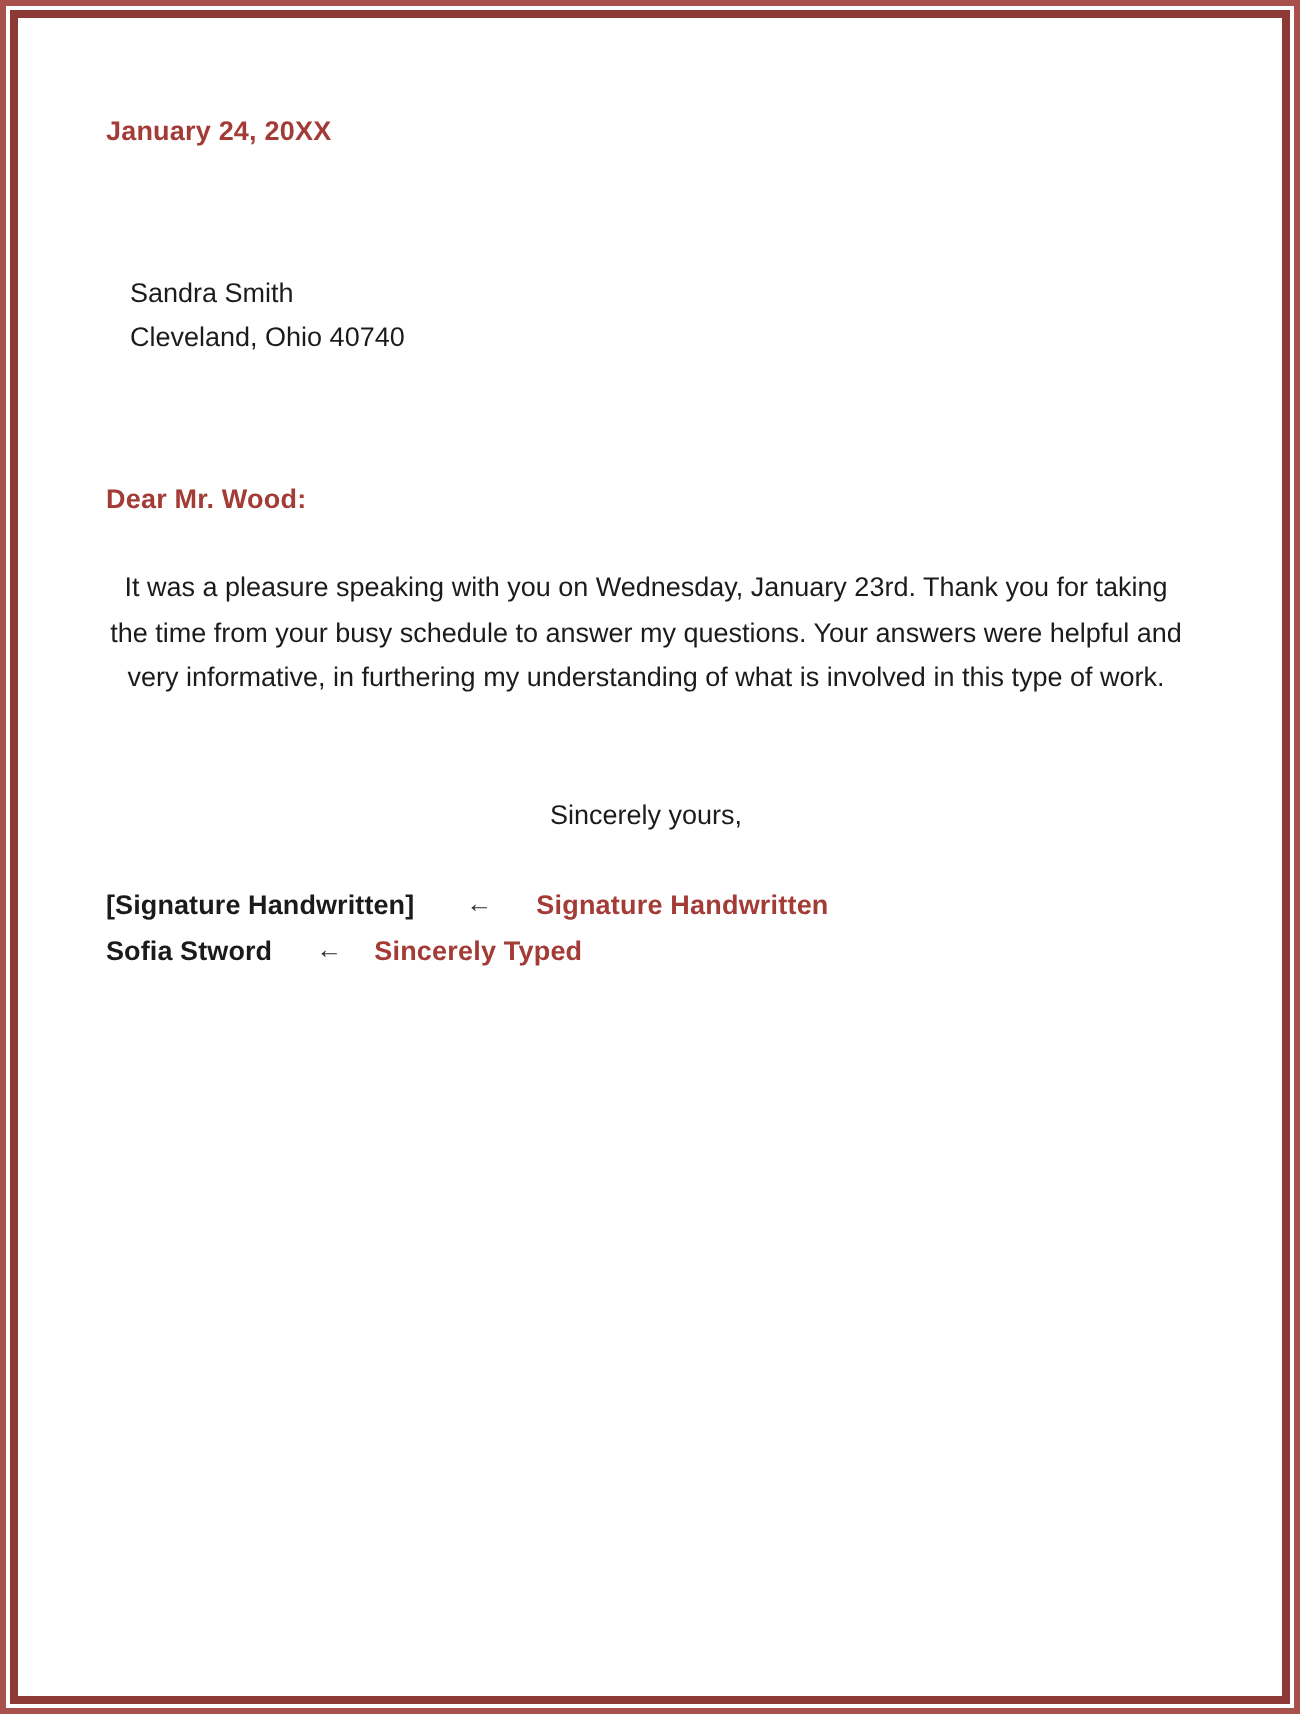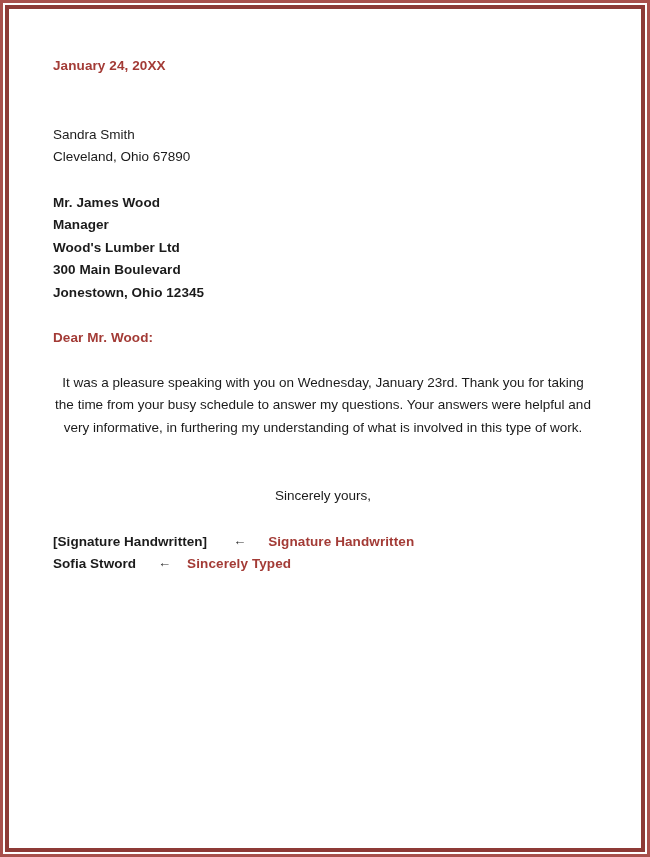--- a/index.html
+++ b/index.html
@@ -54,21 +54,21 @@
     font-weight: bold;
   }
 
   .date-line {
     font-size: 13.5px;
     letter-spacing: 0.1px;
     margin: 0;
   }
 
   .block {
-    margin: 0;
+    margin: 12px;
   }
 
   .addr-line {
     margin: 0;
     white-space: nowrap;
   }
 
   .recipient .addr-line {
     font-weight: bold;
     letter-spacing: 0.05px;
@@ -133,32 +133,25 @@
   <div class="page-inner">
     <div class="sheet">
       <div class="letter">
 
         <p class="date-line accent">January 24, 20XX</p>
 
         <div class="gap-date"></div>
 
         <div class="block sender">
           <p class="addr-line">Sandra Smith</p>
-          <p class="addr-line">Cleveland, Ohio 67890</p>
+          <p class="addr-line">Cleveland, Ohio 40740</p>
         </div>
 
         <div class="gap-sm"></div>
 
-        <div class="block recipient">
-          <p class="addr-line">Mr. James Wood</p>
-          <p class="addr-line">Manager</p>
-          <p class="addr-line">Wood's Lumber Ltd</p>
-          <p class="addr-line">300 Main Boulevard</p>
-          <p class="addr-line">Jonestown, Ohio 12345</p>
-        </div>
 
         <div class="gap-sm"></div>
 
         <p class="salutation accent">Dear Mr. Wood:</p>
 
         <div class="gap-md"></div>
 
         <p class="body-par">It was a pleasure speaking with you on Wednesday, January 23rd. Thank you for taking the time from your busy schedule to answer my questions. Your answers were helpful and very informative, in furthering my understanding of what is involved in this type of work.</p>
 
         <div class="gap-sm"></div>

